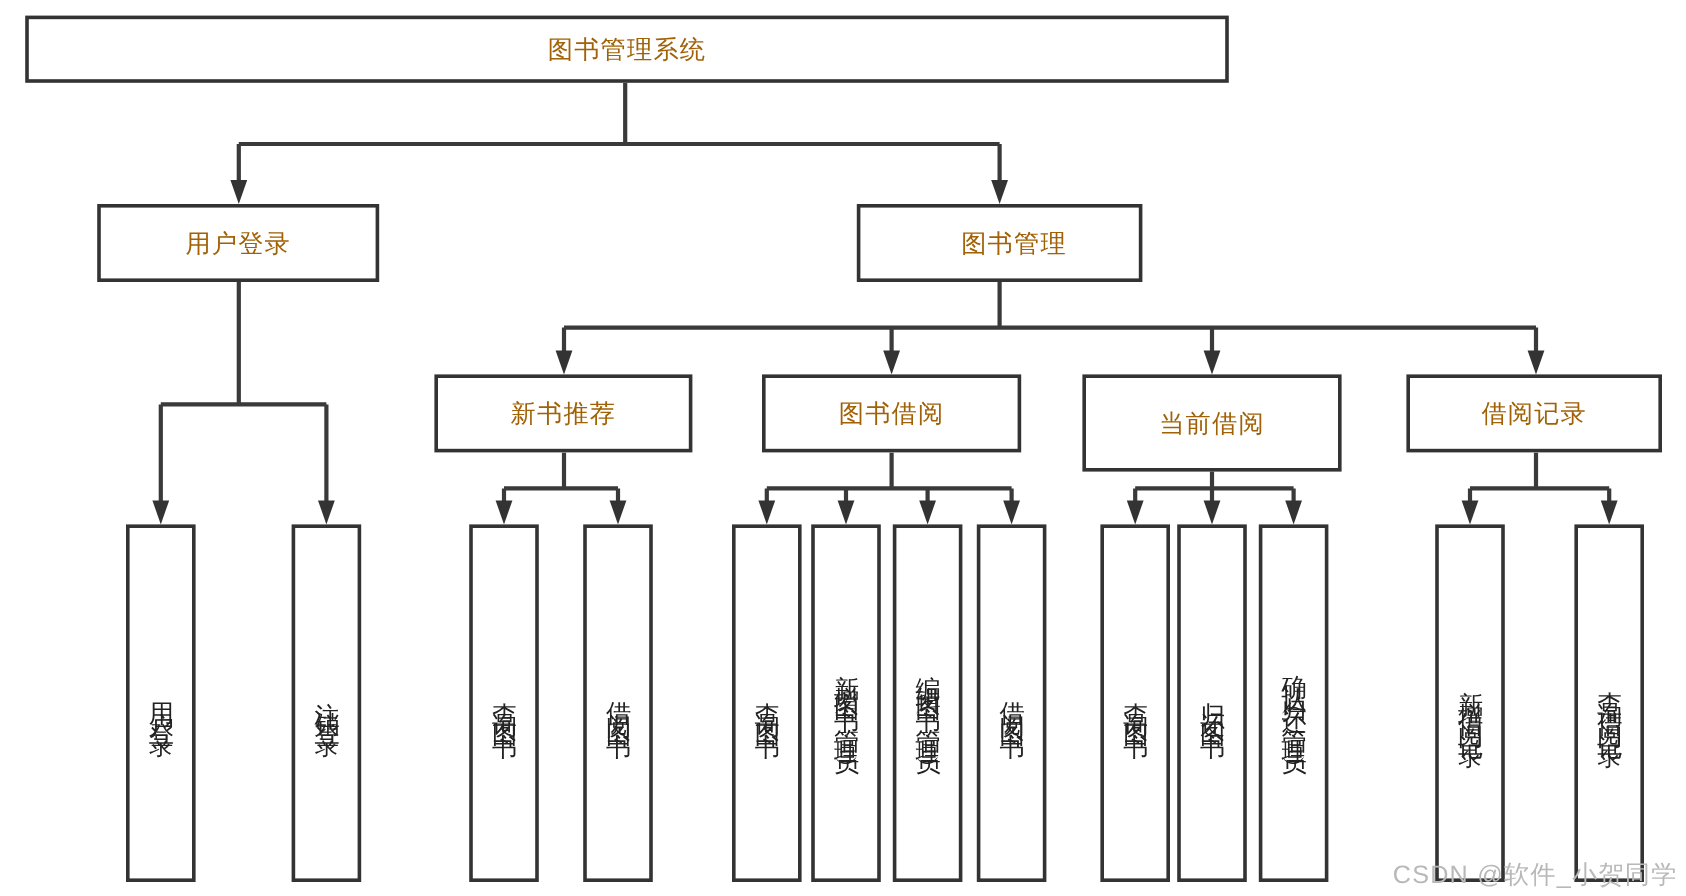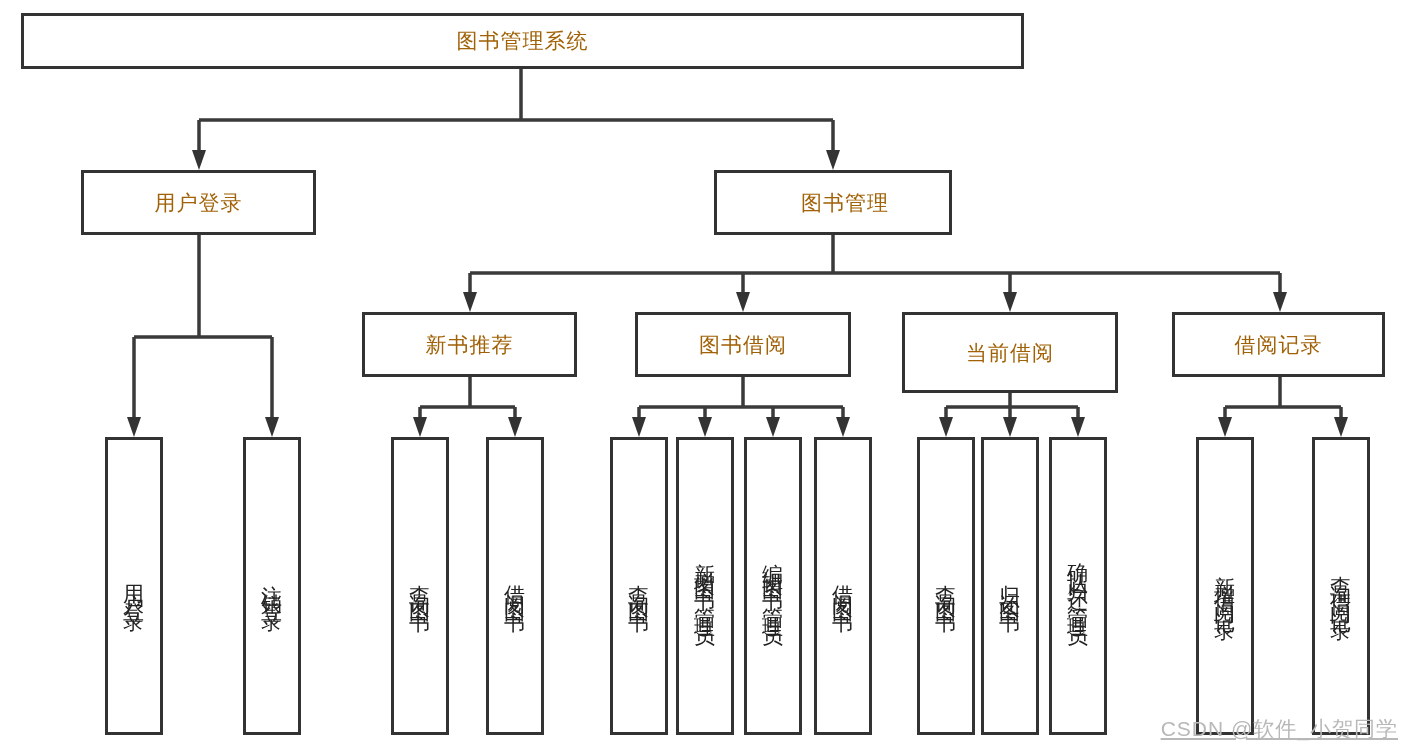--- a/index.html
+++ b/index.html
@@ -55,21 +55,20 @@
   .line { stroke: #3a3a3a; stroke-width: 3.5; fill: none; }
   .arrow { fill: #333333; stroke: none; }
   #watermark {
     position: absolute;
     right: 7px;
     bottom: 4px;
     font-size: 21px;
     letter-spacing: 1px;
     color: #b8b8b8;
     white-space: nowrap;
-    text-decoration: underline;
   }
 </style>
 </head>
 <body>
 
 <div id="canvas">
 
   <svg id="connectors" viewBox="0 0 1405 747" xmlns="http://www.w3.org/2000/svg">
     <g>
       <path class="line" d="M521 69 V120 M199 120 H833 M199 120 V152 M833 120 V152"></path>

